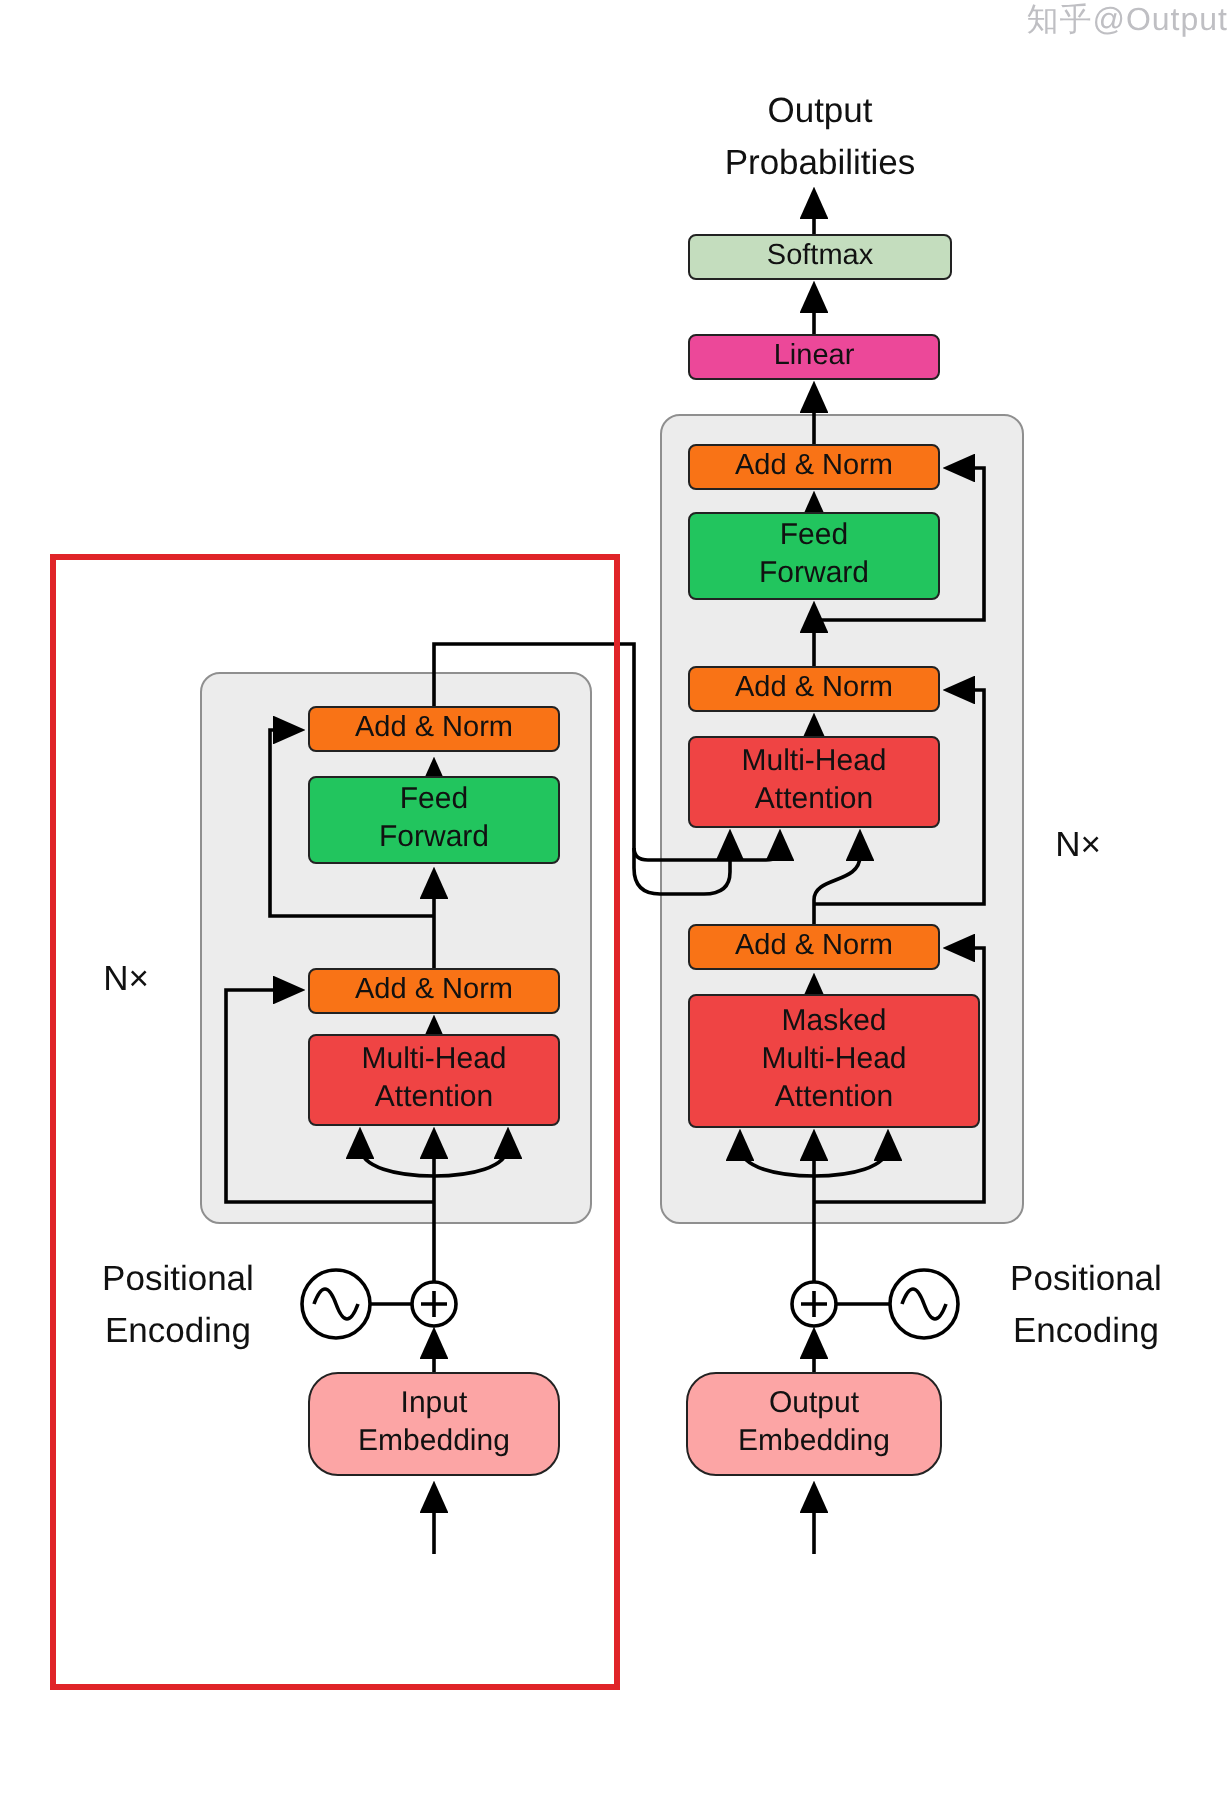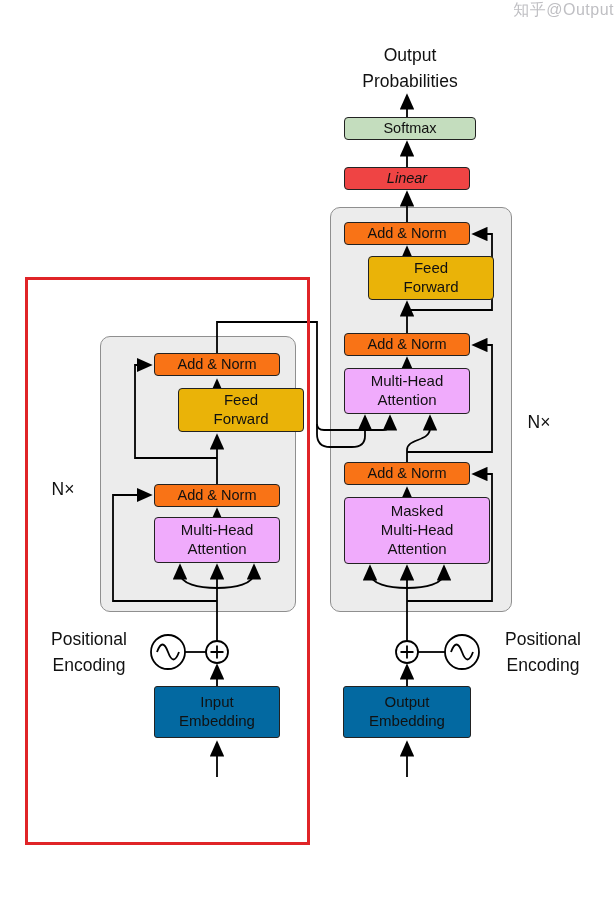--- a/index.html
+++ b/index.html
@@ -16,25 +16,25 @@
   svg.wires { position: absolute; left: 0; top: 0; z-index: 10; }
 
   .box {
     position: absolute; z-index: 20;
     display: flex; align-items: center; justify-content: center;
     text-align: center; white-space: pre-line;
     border: 1.6px solid #222; border-radius: 4px;
     font-size: 14.5px; line-height: 1.25; color: #111;
   }
   .addnorm { background: #f97316; }
-  .ff      { background: #eab308; margin-left: 24px; }
-  .attn    { background: #f0abfc; }
-  .emb     { background: #0369a1; border-radius: 3px; }
+  .ff      { background: #22c55e; }
+  .attn    { background: #ef4444; }
+  .emb     { background: #fca5a5; border-radius: 15px; }
   .softmax { background: #c4ddbe; }
-  .linear  { background: #ef4444; font-style: italic; }
+  .linear  { background: #ec4899; }
 
   .txt {
     position: absolute; z-index: 20;
     text-align: center; white-space: pre-line;
     font-size: 17.5px; line-height: 1.5; color: #111;
   }
 
   .red-rect {
     position: absolute; z-index: 40;
     border: 3px solid #e02428; pointer-events: none;

